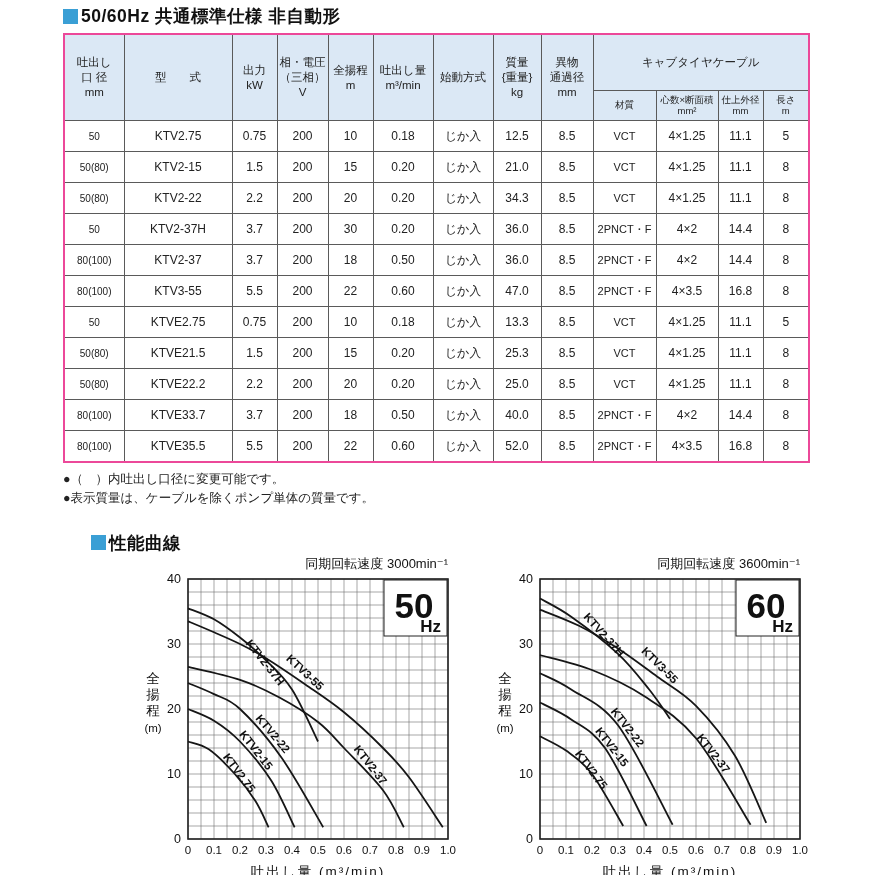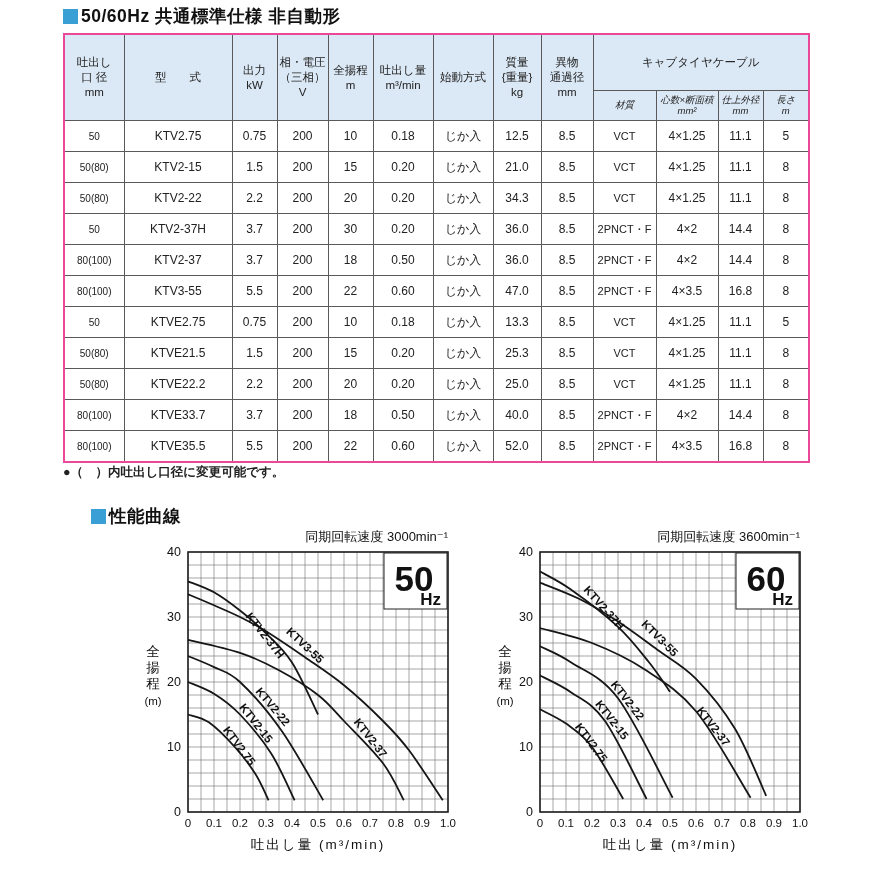--- a/index.html
+++ b/index.html
@@ -12,24 +12,24 @@
 
   
   table.spec{border-collapse:collapse;table-layout:fixed;width:745px;margin-top:5px;border:2px solid #ec4899;}
   table.spec th,table.spec td{border:1px solid #5a5a5a;text-align:center;vertical-align:middle;padding:0 1px;}
   table.spec thead th{background:#dbe8f5;font-weight:normal;font-size:11.5px;line-height:1.3;white-space:pre-line;color:#222;}
   table.spec thead tr.sub th{font-size:9.5px;line-height:1.15;}
   table.spec tbody td{height:30px;font-size:12px;background:#fff;color:#222;}
   table.spec tbody td.c0{font-size:10px;}
   table.spec tbody td.c9{font-size:11px;}
   tr.h1 th{height:55px;}
-  tr.sub th{height:29px;font-style:italic;}
+  tr.sub th{height:29px;}
 
   
-  .notes{font-size:12.5px;line-height:1.55;color:#222;font-weight:bold;}
+  .notes{margin-top:7px;font-size:12.5px;line-height:1.55;color:#222;}
 
   .sec2{margin-top:22px;padding-left:28px;}
 
   
   .charts{display:flex;margin-top:0px;margin-left:75px;}
   .charts svg{display:block;}
 </style>
 </head>
 <body>
 
@@ -254,20 +254,21 @@
           <td class="c9">2PNCT・F</td>
           <td class="c10">4×3.5</td>
           <td class="c11">16.8</td>
           <td class="c12">8</td>
         </tr>
       </tbody>
   </table>
 
   <div class="notes">
     <div>●（　）内吐出し口径に変更可能です。</div>
+    <div>●表示質量は、ケーブルを除くポンプ単体の質量です。</div>
   </div>
 
   <div class="sec-head sec2">
     <span class="sq" style="background: rgb(58, 159, 213);"></span>
     <span>性能曲線</span>
   </div>
 
   <div class="charts" id="charts">
       <svg width="352" height="330" viewBox="0 0 352 330">
         <g stroke="#6b6b6b" stroke-width="0.6">

